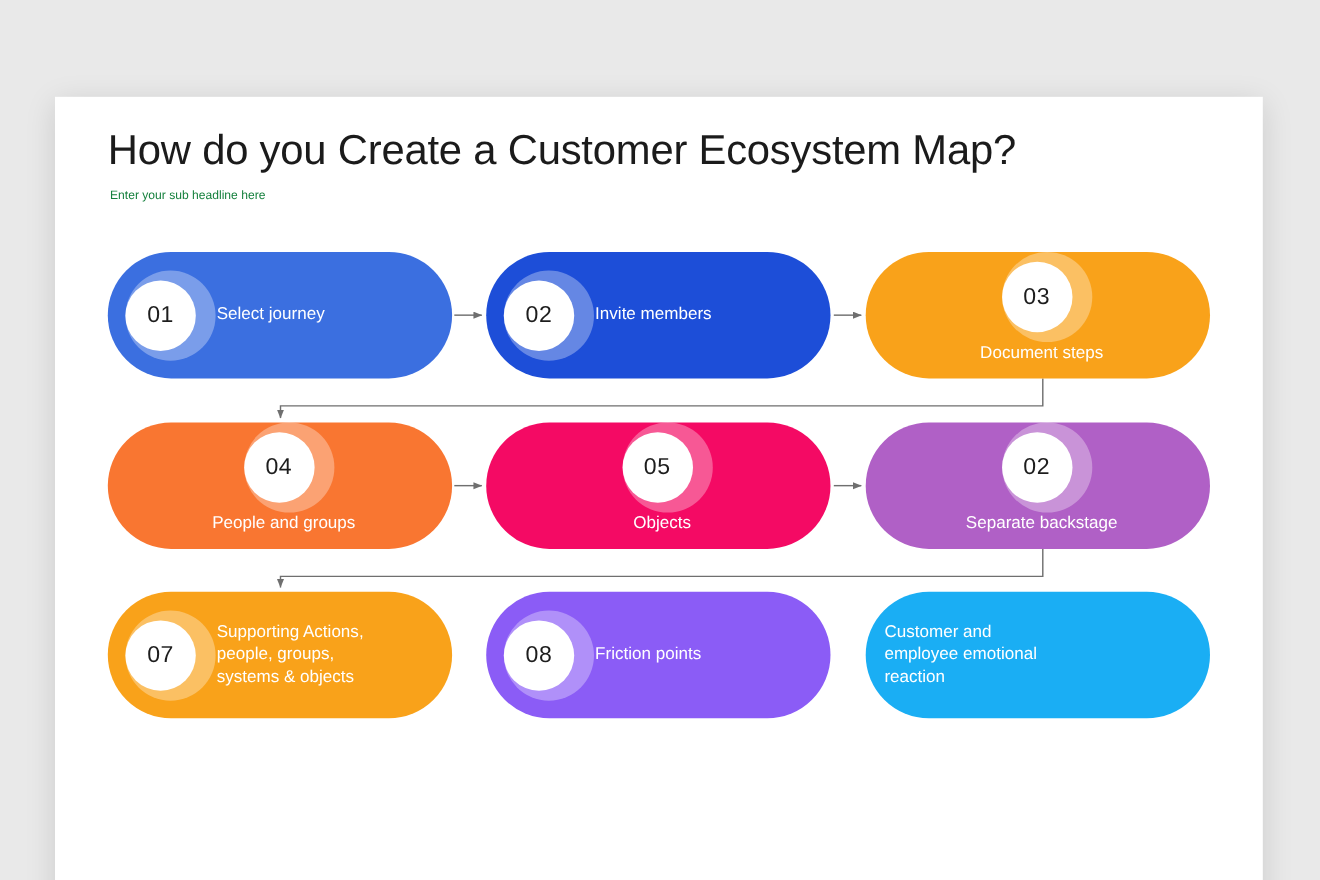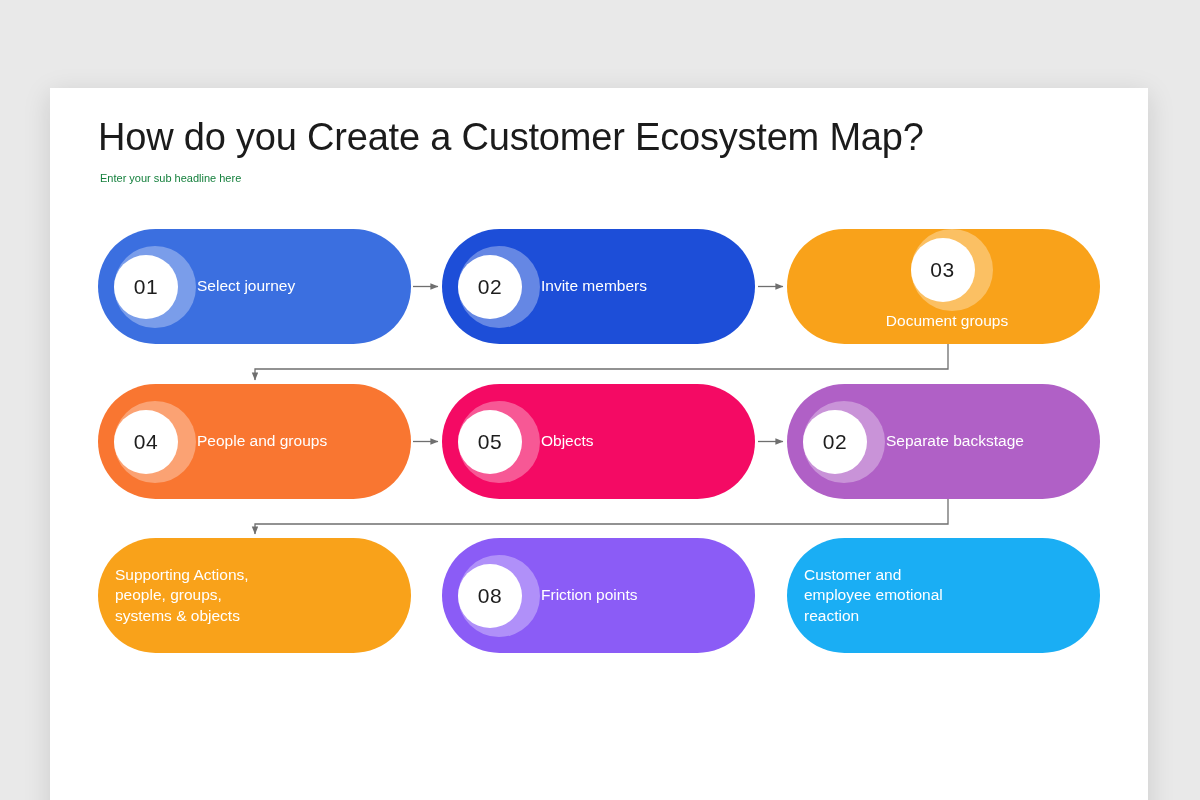--- a/index.html
+++ b/index.html
@@ -110,21 +110,21 @@
     white-space: pre-line;
     padding-right: 10px;
   }
 
   
   .col-1 { left: 48px; }
   .col-2 { left: 392px; }
   .col-3 { left: 737px; }
   
   .row-1 { top: 141px; }
-  .row-2 { top: 296px; }
+  .row-2 { top: 296px; flex-direction: column; }
   .row-3 { top: 450px; }
 </style>
 </head>
 <body style="background: rgb(233, 233, 233);">
 
 <div id="slide-card" style="background: rgb(255, 255, 255);">
 
   <div id="title-block">
     <h1 id="page-title">How do you Create a Customer Ecosystem Map?</h1>
     <p id="page-subtitle">Enter your sub headline here</p>
@@ -167,21 +167,21 @@
       </div>
       <span class="pill-label">Invite members</span>
     </div>
 
     <div class="pill col-3 row-1" style="background: rgb(249, 162, 26); flex-direction: column;">
       <div class="pill-circle">
         <div class="pill-circle-inner">
           <span class="pill-number">03</span>
         </div>
       </div>
-      <span class="pill-label">Document groups</span>
+      <span class="pill-label">Document steps</span>
     </div>
 
     <div class="pill col-1 row-2" style="background: rgb(249, 118, 49);">
       <div class="pill-circle">
         <div class="pill-circle-inner">
           <span class="pill-number">04</span>
         </div>
       </div>
       <span class="pill-label">People and groups</span>
     </div>
@@ -198,20 +198,25 @@
     <div class="pill col-3 row-2" style="background: rgb(176, 96, 198);">
       <div class="pill-circle">
         <div class="pill-circle-inner">
           <span class="pill-number">02</span>
         </div>
       </div>
       <span class="pill-label">Separate backstage</span>
     </div>
 
     <div class="pill col-1 row-3" style="background: rgb(249, 162, 26);">
+      <div class="pill-circle">
+        <div class="pill-circle-inner">
+          <span class="pill-number">07</span>
+        </div>
+      </div>
       <span class="pill-label">Supporting Actions,
 people, groups,
 systems &amp; objects</span>
     </div>
 
     <div class="pill col-2 row-3" style="background: #8b5cf6;">
       <div class="pill-circle">
         <div class="pill-circle-inner">
           <span class="pill-number">08</span>
         </div>

